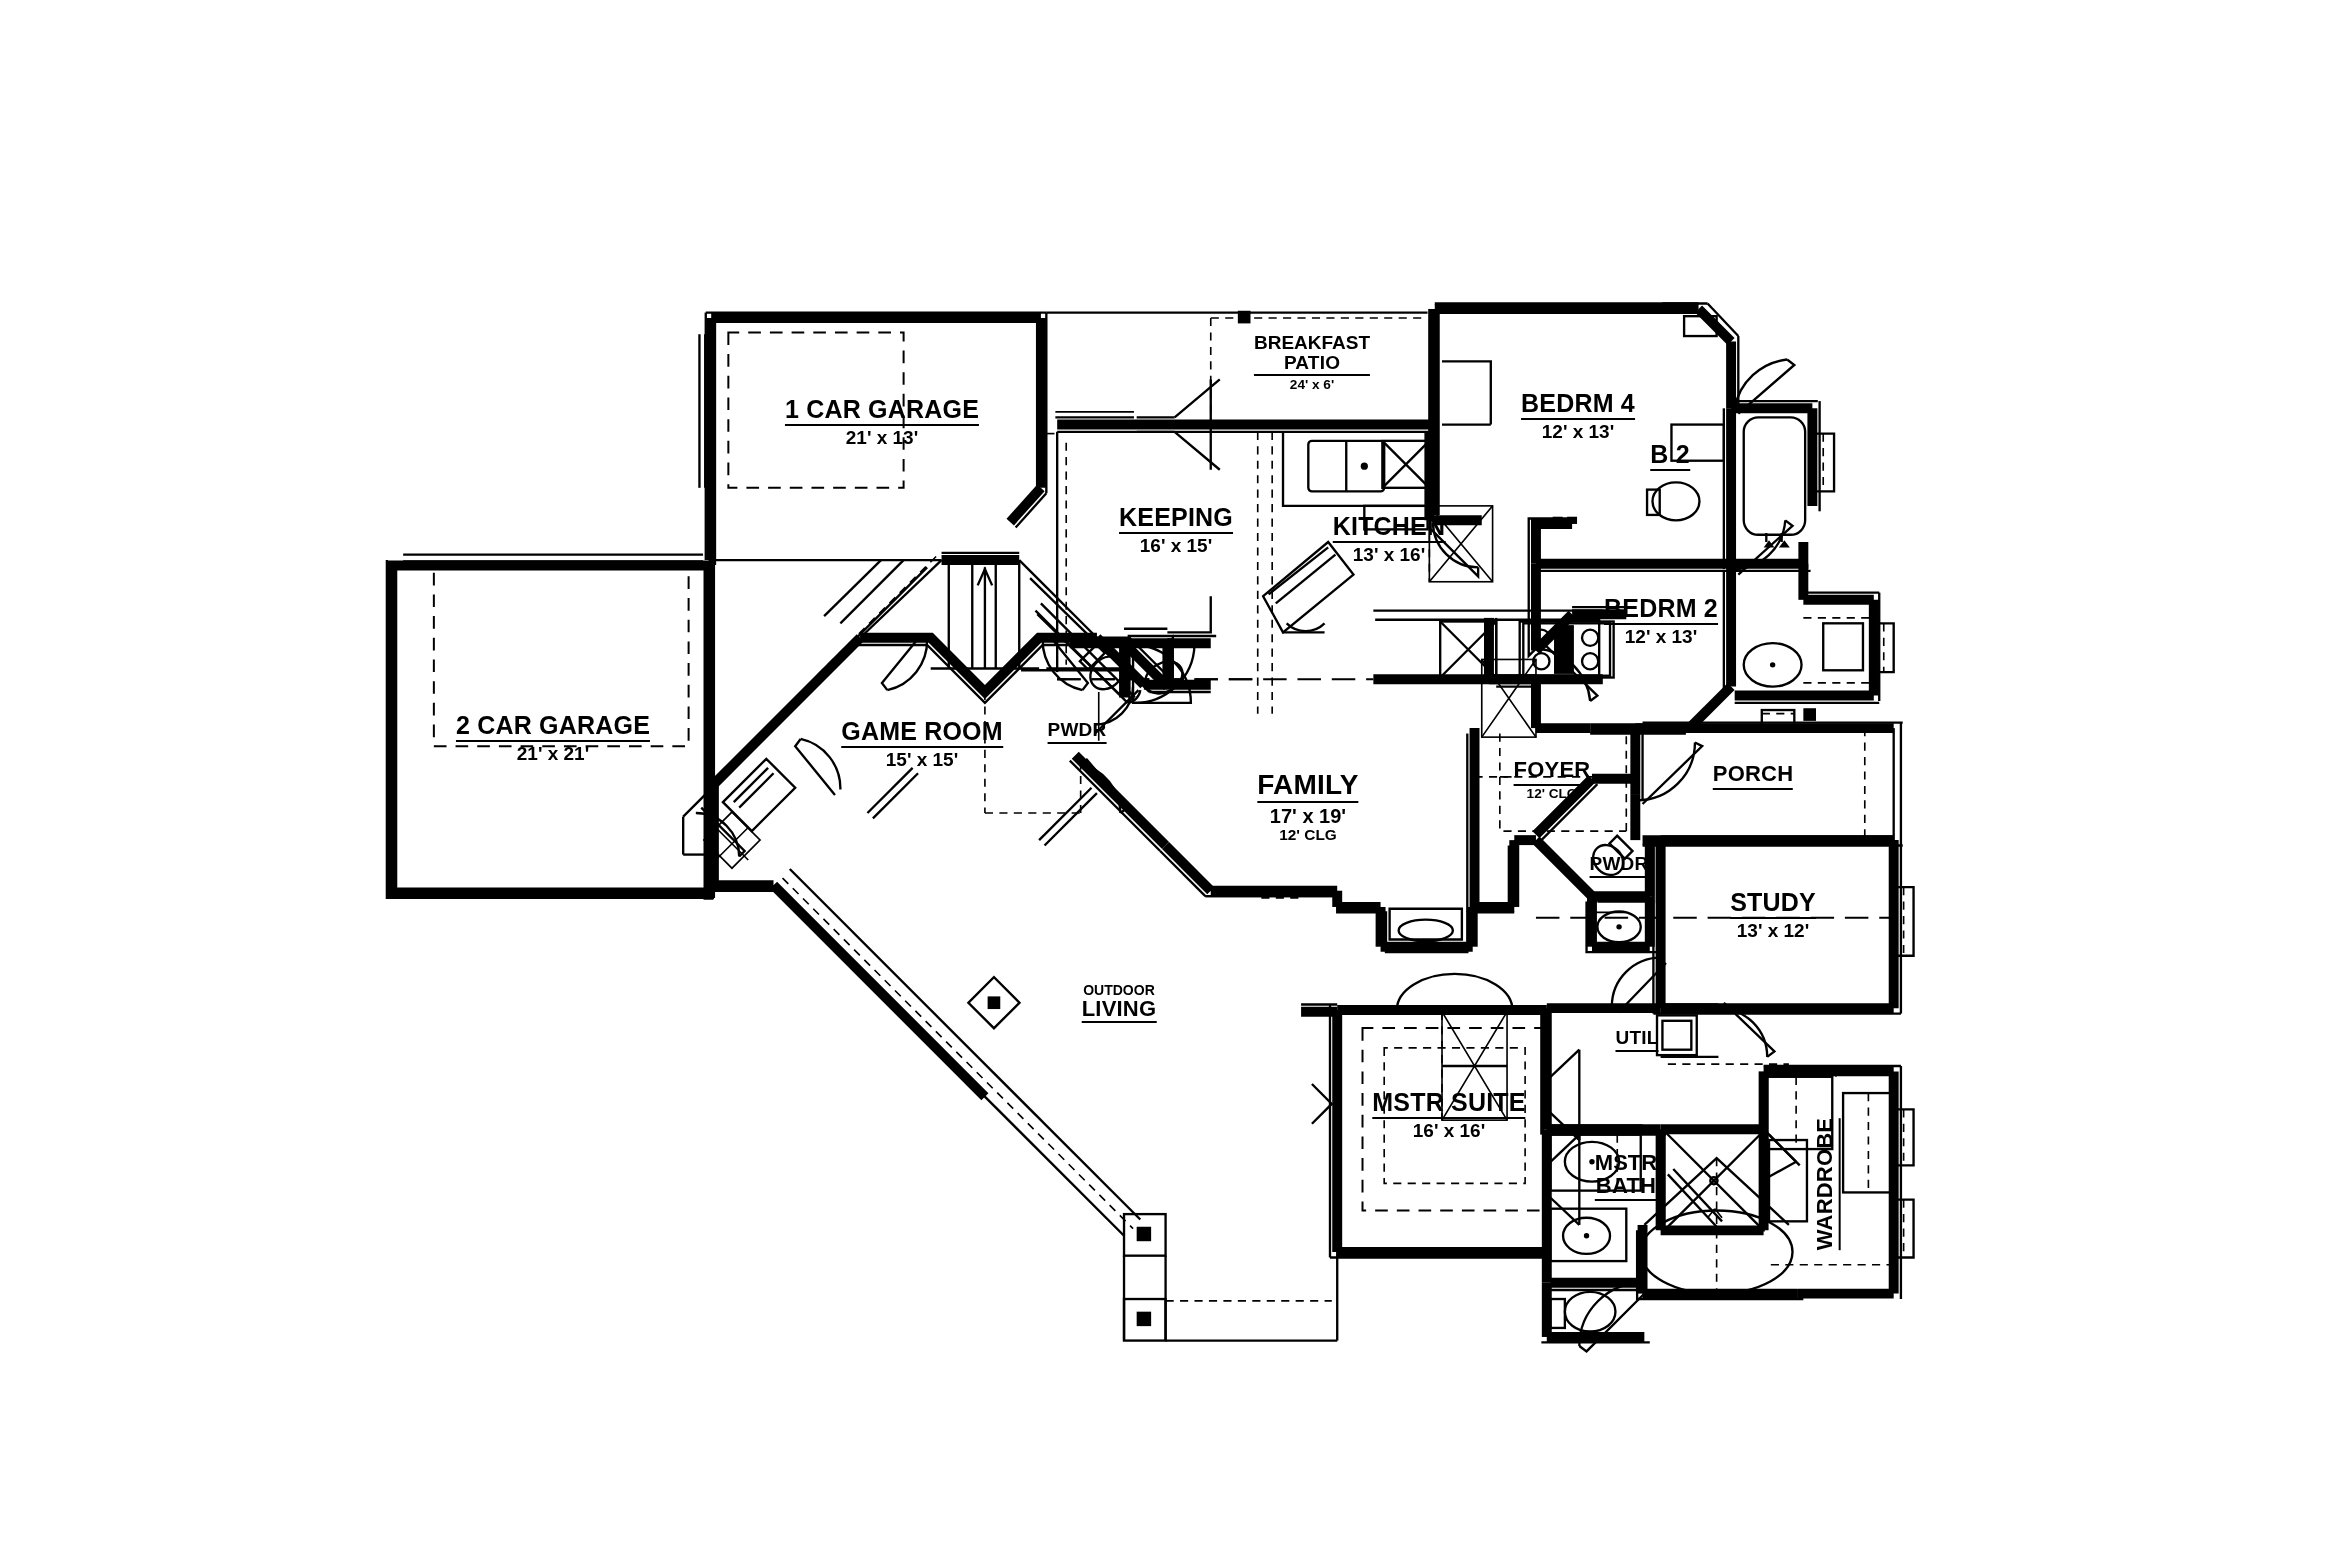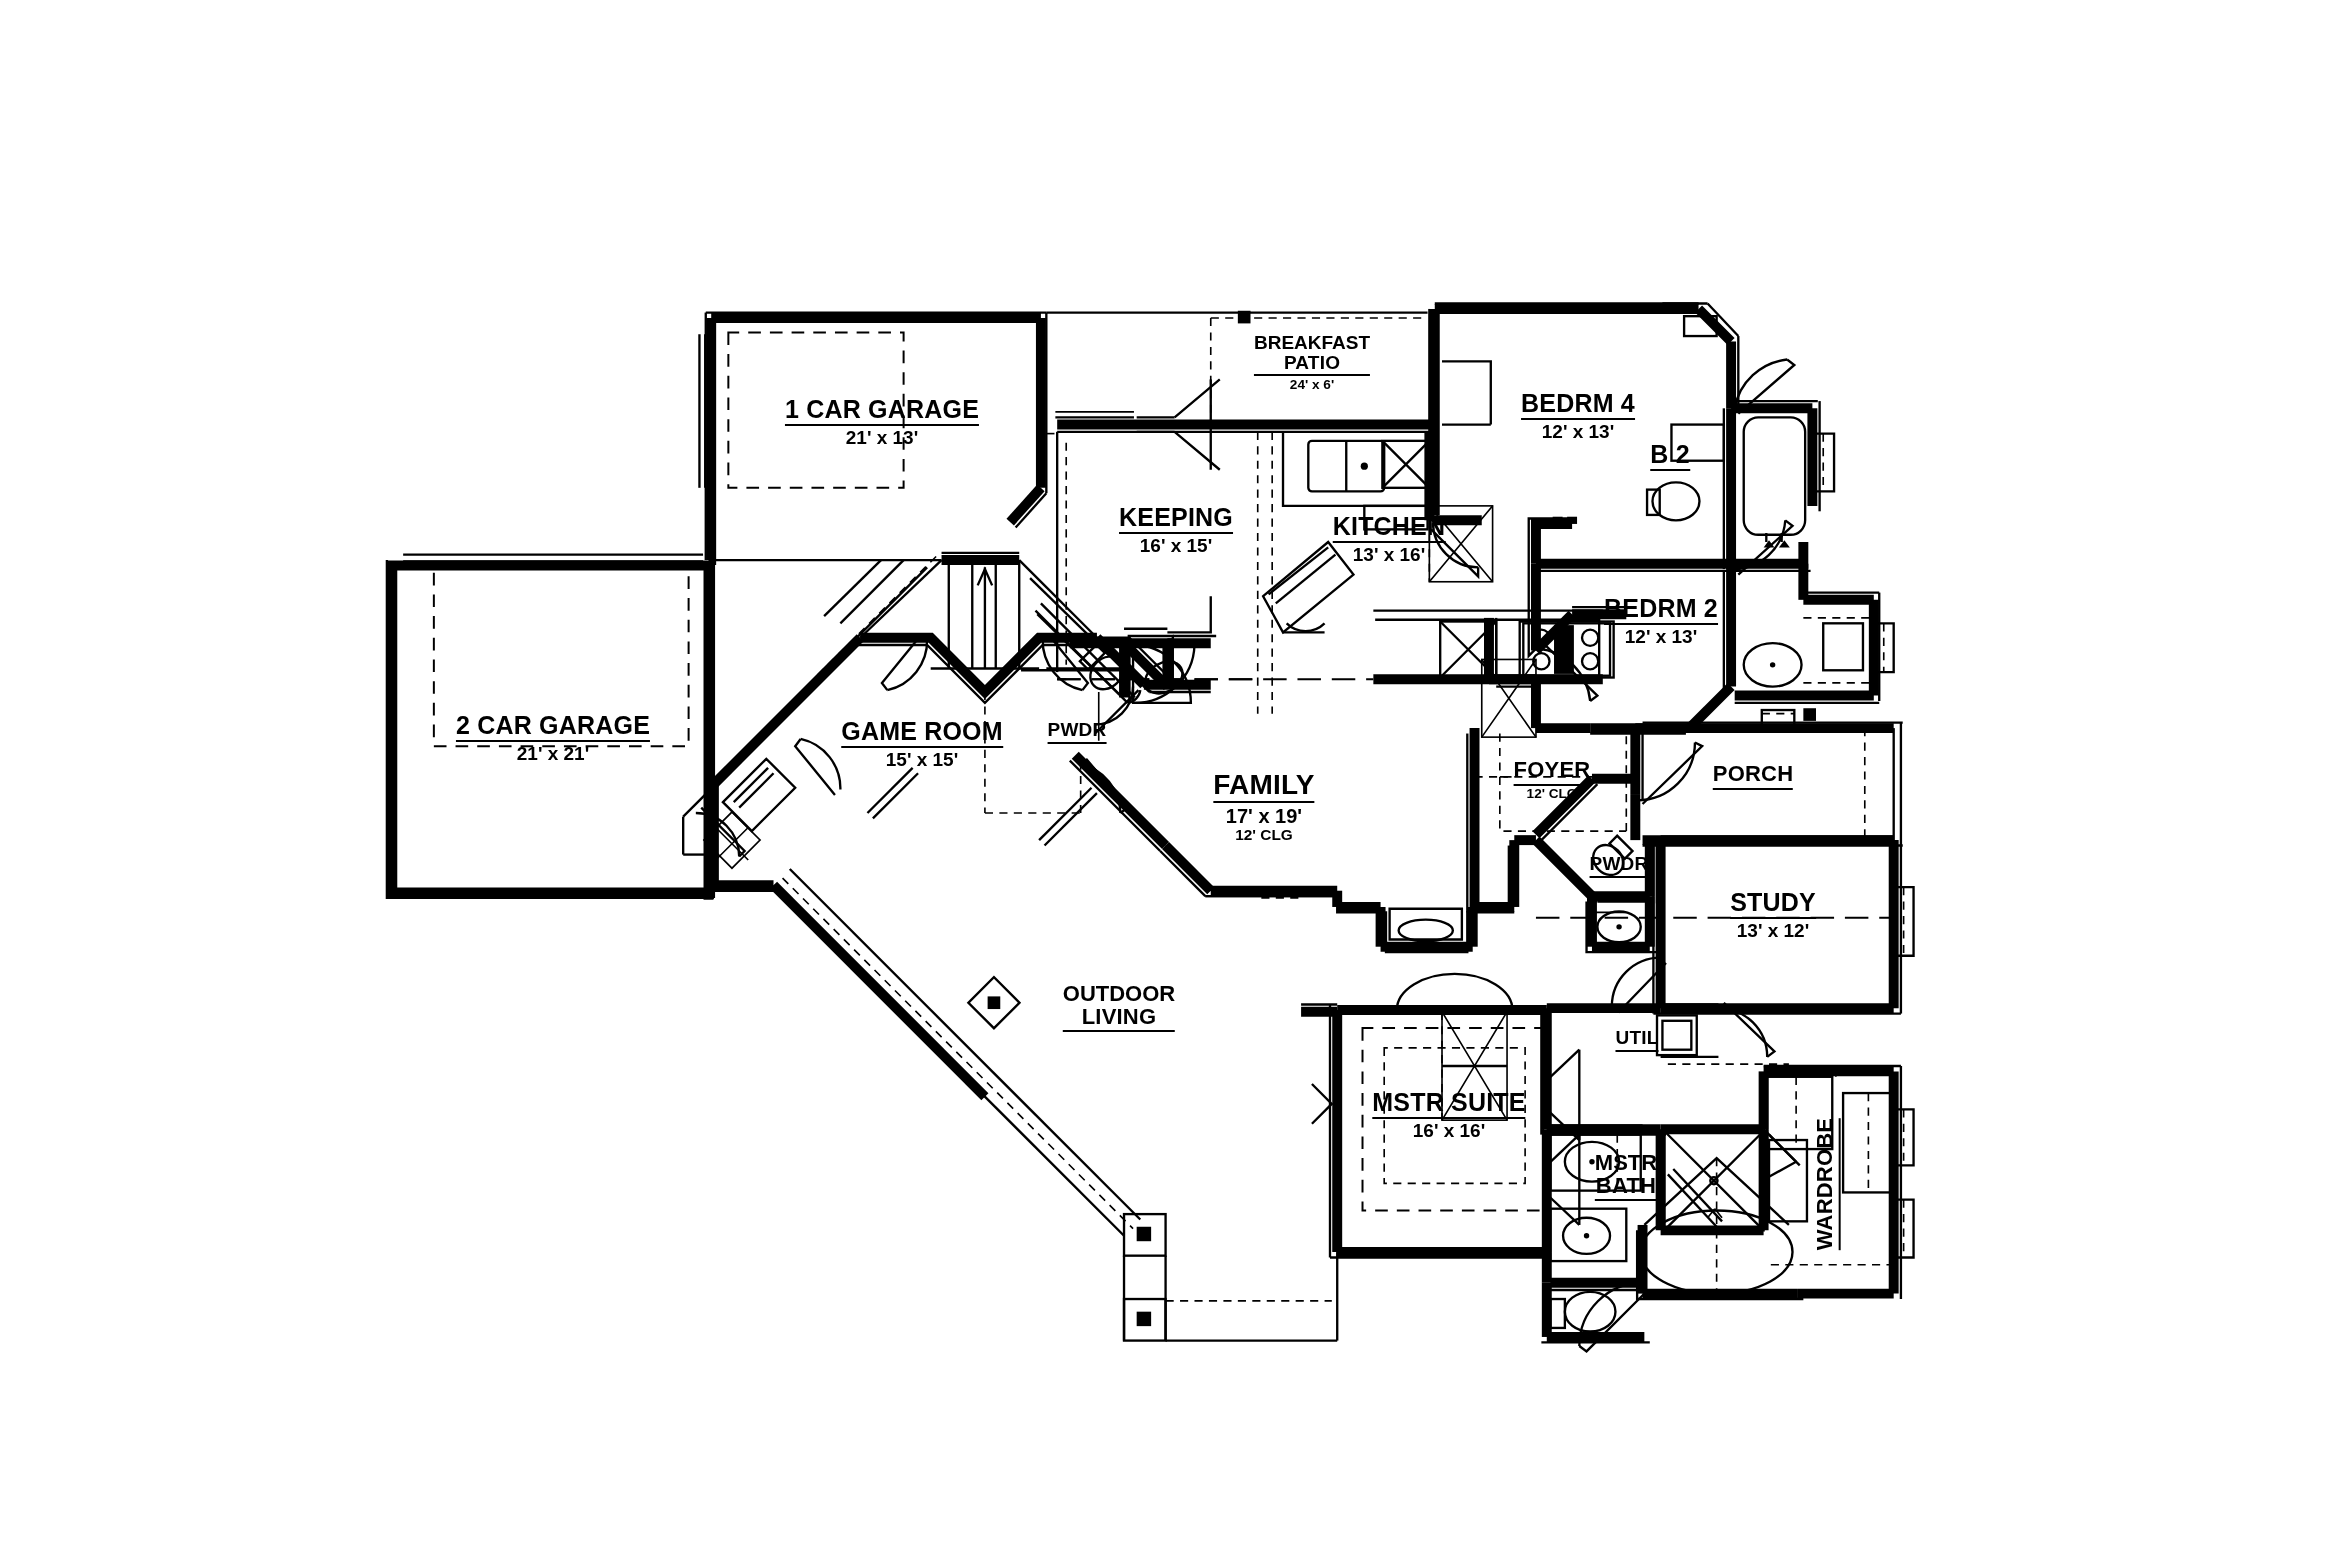--- a/index.html
+++ b/index.html
@@ -724,21 +724,21 @@
 
   <div class="lbl size-lg" style="left:896px; top:718px;margin-left:26px;">
     <span class="rm-name">GAME ROOM</span>
     <span class="rm-dim">15' x 15'</span>
   </div>
 
   <div class="lbl size-sm" style="left:1077px; top:720px;">
     <span class="rm-name">PWDR</span>
   </div>
 
-  <div class="lbl size-xl" style="left:1264px; top:770px;">
+  <div class="lbl size-xl" style="left:1308px; top:770px;">
     <span class="rm-name">FAMILY</span>
     <span class="rm-dim">17' x 19'</span>
     <span class="rm-clg">12' CLG</span>
   </div>
 
   <div class="lbl size-md" style="left:1552px; top:759px;">
     <span class="rm-name">FOYER</span>
     <span class="rm-clg">12' CLG</span>
   </div>
 
@@ -749,21 +749,21 @@
   <div class="lbl size-sm" style="left:1619px; top:854px;">
     <span class="rm-name">PWDR</span>
   </div>
 
   <div class="lbl size-lg" style="left:1773px; top:889px;">
     <span class="rm-name">STUDY</span>
     <span class="rm-dim">13' x 12'</span>
   </div>
 
   <div class="lbl size-md two-line" style="left:1119px; top:983px;">
-    <span style="display:block;font-weight:bold;font-size:22px;">OUTDOOR</span>
+    <span style="display:block;font-weight:bold;font-size:14px;">OUTDOOR</span>
     <span class="rm-name">LIVING</span>
   </div>
 
   <div class="lbl size-lg" style="left:1449px; top:1089px;">
     <span class="rm-name">MSTR SUITE</span>
     <span class="rm-dim">16' x 16'</span>
   </div>
 
   <div class="lbl size-md two-line" style="left:1626px; top:1152px;">
     <span style="display:block;font-weight:bold;font-size:22px;">MSTR</span>

